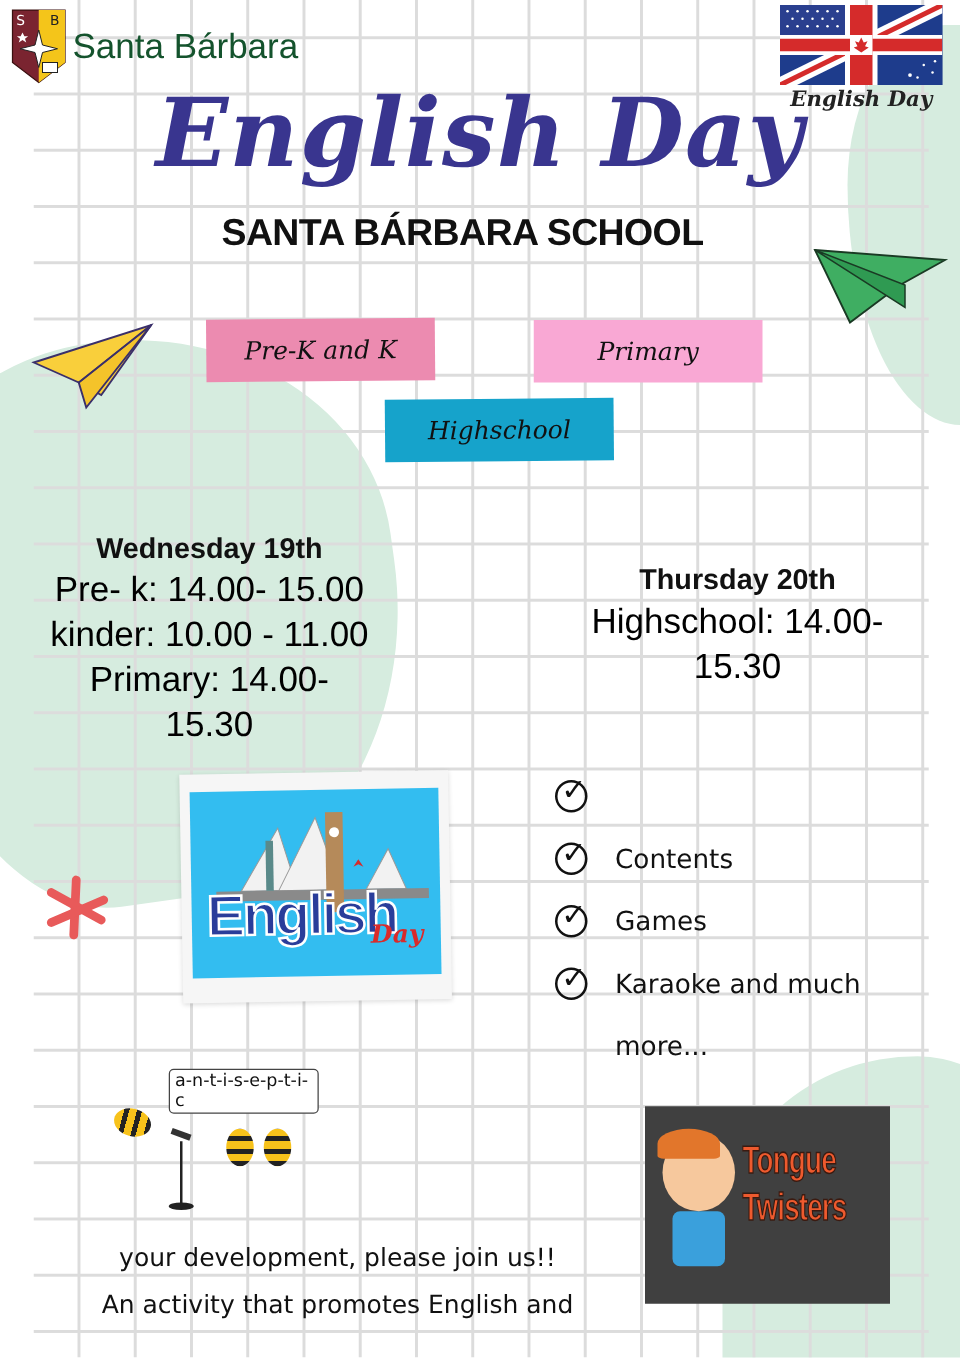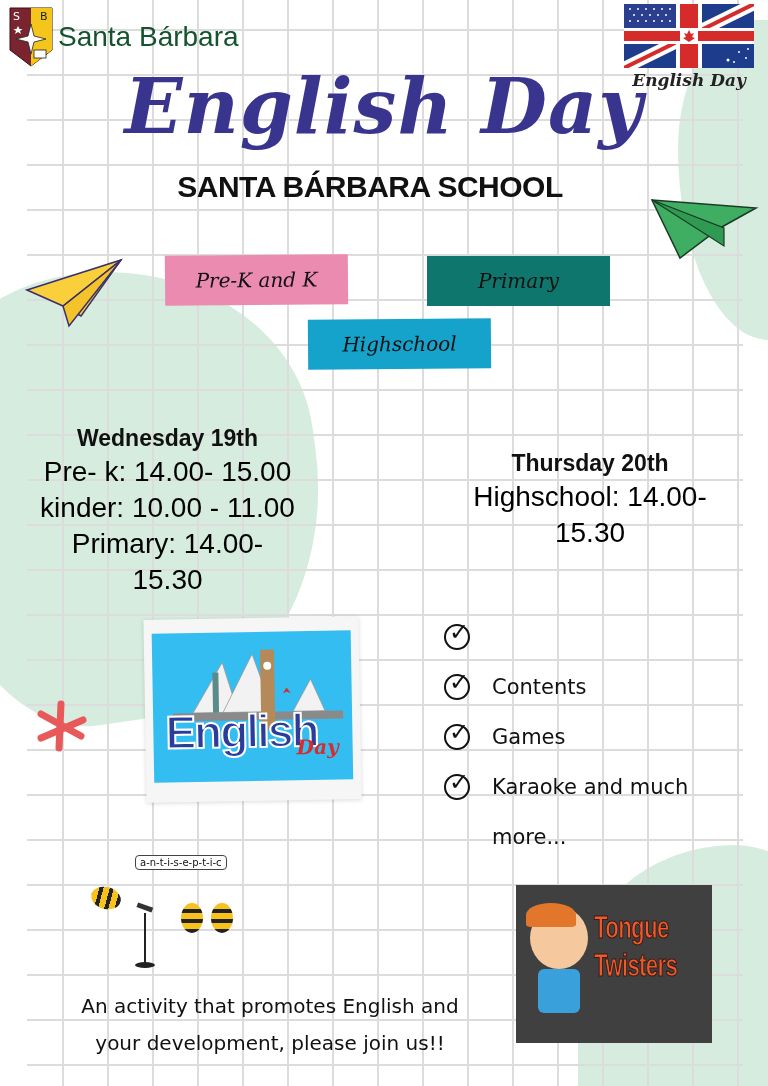--- a/index.html
+++ b/index.html
@@ -31,21 +31,21 @@
   .flag { width: 130px; height: 64px; position: relative; overflow: hidden; background: #1f3a8a; }
   .flag-caption { font-family: "DejaVu Serif", serif; font-weight: bold; font-size: 17px; color: #222; margin-top: 2px; font-style: italic; }
 
   
   .title { left: 0; width: 768px; top: 62px; text-align: center; font-family: "DejaVu Serif", serif; font-style: italic; font-size: 76px; color: #39358f; letter-spacing: 1px; }
   .subtitle { left: 0; width: 740px; top: 170px; text-align: center; font-family: "Liberation Sans", sans-serif; font-size: 30px; color: #111; letter-spacing: -0.5px; }
 
   
   .tag { font-family: "DejaVu Serif", serif; font-style: italic; font-size: 20px; color: #111; display: flex; align-items: center; justify-content: center; }
   .tag-prek { left: 165px; top: 255px; width: 183px; height: 50px; background: #ec8bb0; transform: rotate(-0.5deg); }
-  .tag-primary { left: 427px; top: 256px; width: 183px; height: 50px; background: #0f766e; }
+  .tag-primary { left: 427px; top: 256px; width: 183px; height: 50px; background: #f9a8d4; }
   .tag-high { left: 308px; top: 319px; width: 183px; height: 50px; background: #16a3cb; transform: rotate(-0.5deg); }
 
   
   .sched { font-family: "Liberation Sans", sans-serif; text-align: center; }
   .sched-wed { left: 35px; top: 425px; width: 265px; text-align: center; }
   .sched-thu { left: 440px; top: 450px; width: 300px; }
   .sched h3 { font-weight: bold; font-size: 23px; color: #111; margin-bottom: 2px; }
   .sched p { font-size: 28px; color: #000000; line-height: 36px; font-weight: normal; }
 
   
@@ -57,21 +57,21 @@
   
   .checklist { left: 444px; top: 618px; width: 300px; font-family: "DejaVu Sans", sans-serif; font-size: 21px; }
   .check-item { display: flex; align-items: flex-start; height: 50px; }
   .check-icon { width: 26px; height: 26px; border: 2.5px solid #111; border-radius: 50%; position: relative; margin-right: 22px; margin-top: 6px; flex-shrink: 0; }
   .check-icon::after { content: "✓"; position: absolute; left: 3px; top: -8px; font-size: 24px; font-weight: bold; color: #111; }
   .check-label { line-height: 50px; margin-top: -6px; }
   .check-more { margin-left: 48px; line-height: 50px; margin-top: -6px; }
 
   
   .bees { left: 85px; top: 855px; width: 170px; height: 115px; }
-  .speech { position: absolute; left: 50px; top: 0; border: 1.5px solid #444; border-radius: 4px; padding: 1px 4px; font-family: "DejaVu Sans", sans-serif; font-size: 10px; background: #fff; }
+  .speech { position: absolute; left: 50px; top: 0; border: 1.5px solid #444; border-radius: 4px; padding: 1px 4px; font-family: "DejaVu Sans", sans-serif; font-size: 14px; background: #fff; }
   .bee { position: absolute; width: 30px; height: 22px; border-radius: 50%; background: repeating-linear-gradient(90deg, #f7c21b 0 6px, #222 6px 10px); }
 
   
   .tt { left: 516px; top: 885px; width: 196px; height: 158px; background: #404040; }
   .tt-text { position: absolute; left: 78px; top: 24px; font-family: "Liberation Sans", sans-serif; font-weight: bold; font-size: 31px; line-height: 38px; color: #ee5a2e; -webkit-text-stroke: 1.2px #3a1a10; letter-spacing: -1px; transform: scaleX(0.72); transform-origin: left top; }
   .tt-boy { position: absolute; left: 14px; top: 22px; width: 58px; height: 62px; border-radius: 50%; background: #f6c89d; }
   .tt-hair { position: absolute; left: 10px; top: 18px; width: 50px; height: 24px; background: #e2762b; border-radius: 50% 50% 10% 10%; }
   .tt-shirt { position: absolute; left: 22px; top: 84px; width: 42px; height: 44px; background: #3aa0dc; border-radius: 6px; }
 
   
@@ -244,15 +244,15 @@
   <div class="tt-shirt"></div>
   <div class="tt-boy"></div>
   <div class="tt-hair"></div>
   <div class="tt-text">
     <div>Tongue</div>
     <div>Twisters</div>
   </div>
 </div>
 
 <div class="layer footer">
+  <div>your development, please join us!!</div>
   <div>An activity that promotes English and</div>
-  <div>your development, please join us!!</div>
 </div>
 
 </body></html>

